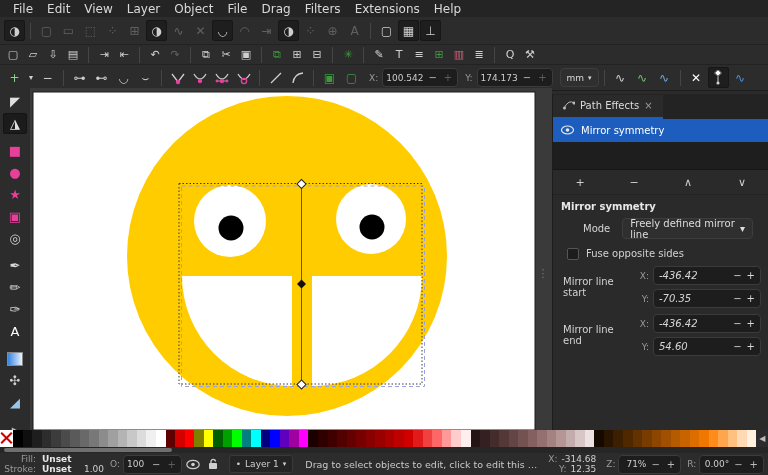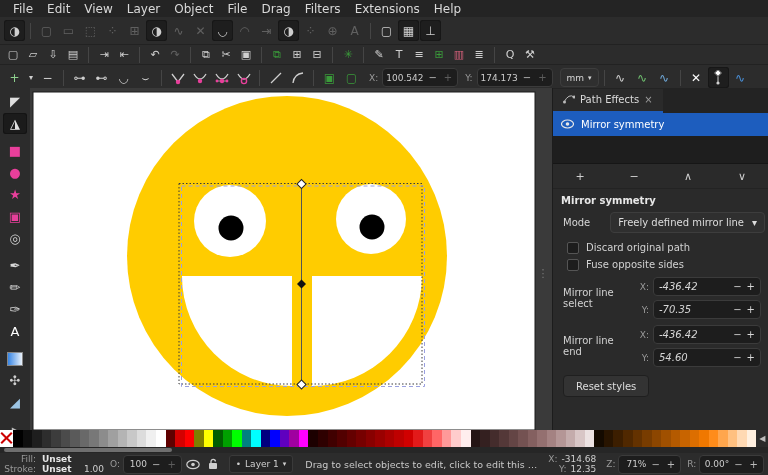--- a/index.html
+++ b/index.html
@@ -15,52 +15,52 @@
   .cmdbar{height:19px;padding-left:4px;gap:2px;}
   .nodebar{height:25px;padding-left:4px;gap:1px;border-bottom:1px solid #1d1d1d;}
   .ib{display:inline-flex;align-items:center;justify-content:center;width:21px;height:21px;
       border-radius:3px;font-size:12px;color:#cfcfcf;flex:none;}
   .cmdbar .ib{width:18px;height:16px;font-size:11px;}
   .ib.pressed{background:#1e1e1e;box-shadow:inset 0 0 0 1px #171717;}
   .ib.disabled{opacity:.32;}
   .vsep{width:1px;height:16px;background:#454545;margin:0 4px;flex:none;}
   .spin{display:inline-flex;align-items:center;background:#1d1d1d;border:1px solid #3b3b3b;
         border-radius:4px;height:17px;padding:0 3px;gap:3px;font-size:9px;color:#ccc;}
-  .spin .val{min-width:34px;text-align:right;}
+  .spin .val{min-width:34px;text-align:left;}
   .spin .st{color:#bbb;font-size:10px;padding:0 2px;}
   .spin .st.dim{opacity:.4;}
   .lab{color:#9a9a9a;font-size:9px;margin:0 3px 0 6px;}
   .unit{display:inline-flex;align-items:center;background:#2f2f2f;border:1px solid #3d3d3d;border-radius:4px;
         height:17px;padding:0 6px;gap:4px;font-size:9px;margin-left:6px;}
   
   .toolbox{position:absolute;left:0;top:88px;width:30px;height:342px;background:#2c2c2c;
            display:flex;flex-direction:column;align-items:center;padding-top:3px;gap:1px;}
   .tool{width:24px;height:21px;display:flex;align-items:center;justify-content:center;
         font-size:13px;border-radius:3px;flex:none;}
   .tool.pressed{background:#1b1b1b;box-shadow:inset 0 0 0 1px #141414;}
   .tool.gap{margin-top:5px;}
   .grad-sw{width:14px;height:12px;border:1px solid #888;background:linear-gradient(90deg,#3584e4,#eaf2fb);}
   
   .canvas{position:absolute;left:30px;top:88px;width:522px;height:342px;background:#3a3a3a;overflow:hidden;}
   
-  .panel{position:absolute;left:552px;top:88px;width:216px;height:342px;background:#2a2a2a;
+  .panel{position:absolute;left:552px;top:94px;width:216px;height:342px;background:#2a2a2a;
          border-left:1px solid #1c1c1c;overflow:hidden;font-size:10px;}
   .grip{position:absolute;left:534px;top:258px;width:18px;height:30px;color:#777;display:flex;
         align-items:center;justify-content:center;font-size:11px;}
   .tabbar{height:25px;background:#232323;display:flex;align-items:flex-end;}
   .tab{display:flex;align-items:center;gap:5px;padding:4px 10px 5px 10px;background:#2a2a2a;
        border-bottom:2px solid var(--accent);color:#dcdcdc;}
   .tab .tclose{color:#9a9a9a;font-size:10px;}
   .lpelist{height:50px;background:#1e1e1e;border-bottom:1px solid #161616;}
   .lperow{height:23px;background:var(--accent);display:flex;align-items:center;gap:7px;padding:0 8px;color:#fff;}
   .lpeactions{height:24px;display:flex;align-items:center;justify-content:space-around;color:#cfcfcf;
               border-bottom:1px solid #232323;font-size:11px;}
   .lpeactions span{width:40px;text-align:center;}
   .ph{font-weight:bold;color:#e8e8e8;padding:6px 8px 4px 8px;}
-  .moderow{display:flex;align-items:center;gap:20px;padding:2px 4px 6px 10px;}
+  .moderow{display:flex;align-items:center;gap:12px;padding:2px 16px 6px 10px;margin-left:20px;}
   .select{flex:1;display:flex;align-items:center;justify-content:space-between;background:#2f2f2f;
           border:1px solid #3d3d3d;border-radius:4px;height:19px;padding:0 7px;color:#ddd;}
   .chkrow{display:flex;align-items:center;gap:7px;padding:2px 8px 2px 14px;height:13px;color:#d2d2d2;}
   .chk{width:10px;height:10px;background:#1d1d1d;border:1px solid #555;border-radius:2px;flex:none;}
   .mirrow{display:flex;align-items:center;padding:4px 8px 2px 10px;gap:6px;}
   .mirlab{width:72px;color:#d2d2d2;}
   .mircol{display:flex;flex-direction:column;gap:4px;}
   .mspin{display:flex;align-items:center;background:#1d1d1d;border:1px solid #3b3b3b;border-radius:4px;
          height:17px;padding:0 5px;gap:5px;width:96px;}
   .mspin .val{flex:1;font-style:italic;}
@@ -246,34 +246,30 @@
   </div>
   <div class="ph">Mirror symmetry</div>
   <div class="moderow">
     <span>Mode</span>
     <span class="select">
       <span>Freely defined mirror line</span>
       <span>▾</span>
     </span>
   </div>
   <div>
-    <div class="chkrow">
-      <span class="chk"></span>
-      <span>Discard original path</span>
-    </div>
 
 
     <div class="chkrow">
       <span class="chk"></span>
       <span>Fuse opposite sides</span>
     </div>
 
   </div>
   <div class="mirrow">
-    <span class="mirlab">Mirror line select</span>
+    <span class="mirlab">Mirror line start</span>
     <div class="mircol">
       <div style="display:flex;align-items:center;gap:4px">
         <span class="axis">X:</span>
         <span class="mspin">
           <span class="val">-436.42</span>
           <span class="st">−</span>
           <span class="st">+</span>
         </span>
       </div>
       <div style="display:flex;align-items:center;gap:4px">
@@ -300,23 +296,20 @@
       <div style="display:flex;align-items:center;gap:4px">
         <span class="axis">Y:</span>
         <span class="mspin">
           <span class="val">54.60</span>
           <span class="st">−</span>
           <span class="st">+</span>
         </span>
       </div>
     </div>
   </div>
-  <div class="btnrow">
-    <span class="pbtn">Reset styles</span>
-  </div>
 
 </div>
 
 <div class="palette">
   <span style="display:contents"><span class="sw sw-none"></span><span class="sw" style="background: rgb(0, 0, 0);"></span><span class="sw" style="background: rgb(15, 15, 15);"></span><span class="sw" style="background: rgb(30, 30, 30);"></span><span class="sw" style="background: rgb(45, 45, 45);"></span><span class="sw" style="background: rgb(60, 60, 60);"></span><span class="sw" style="background: rgb(75, 75, 75);"></span><span class="sw" style="background: rgb(90, 90, 90);"></span><span class="sw" style="background: rgb(105, 105, 105);"></span><span class="sw" style="background: rgb(120, 120, 120);"></span><span class="sw" style="background: rgb(140, 140, 140);"></span><span class="sw" style="background: rgb(160, 160, 160);"></span><span class="sw" style="background: rgb(180, 180, 180);"></span><span class="sw" style="background: rgb(200, 200, 200);"></span><span class="sw" style="background: rgb(220, 220, 220);"></span><span class="sw" style="background: rgb(240, 240, 240);"></span><span class="sw" style="background: rgb(255, 255, 255);"></span><span class="sw" style="background: rgb(95, 0, 0);"></span><span class="sw" style="background: rgb(212, 0, 0);"></span><span class="sw" style="background: rgb(255, 0, 0);"></span><span class="sw" style="background: rgb(127, 127, 0);"></span><span class="sw" style="background: rgb(255, 255, 0);"></span><span class="sw" style="background: rgb(0, 95, 0);"></span><span class="sw" style="background: rgb(0, 160, 0);"></span><span class="sw" style="background: rgb(0, 255, 0);"></span><span class="sw" style="background: rgb(0, 128, 128);"></span><span class="sw" style="background: rgb(0, 255, 255);"></span><span class="sw" style="background: rgb(0, 0, 127);"></span><span class="sw" style="background: rgb(0, 0, 255);"></span><span class="sw" style="background: rgb(95, 0, 191);"></span><span class="sw" style="background: rgb(160, 0, 160);"></span><span class="sw" style="background: rgb(255, 0, 255);"></span><span class="sw" style="background: rgb(28, 0, 0);"></span><span class="sw" style="background: rgb(46, 0, 0);"></span><span class="sw" style="background: rgb(64, 0, 0);"></span><span class="sw" style="background: rgb(82, 0, 0);"></span><span class="sw" style="background: rgb(100, 0, 0);"></span><span class="sw" style="background: rgb(118, 0, 0);"></span><span class="sw" style="background: rgb(136, 0, 0);"></span><span class="sw" style="background: rgb(154, 0, 0);"></span><span class="sw" style="background: rgb(172, 0, 0);"></span><span class="sw" style="background: rgb(190, 0, 0);"></span><span class="sw" style="background: rgb(208, 0, 0);"></span><span class="sw" style="background: rgb(226, 26, 26);"></span><span class="sw" style="background: rgb(240, 64, 64);"></span><span class="sw" style="background: rgb(255, 102, 102);"></span><span class="sw" style="background: rgb(255, 153, 153);"></span><span class="sw" style="background: rgb(255, 204, 204);"></span><span class="sw" style="background: rgb(255, 238, 238);"></span><span class="sw" style="background: rgb(36, 20, 20);"></span><span class="sw" style="background: rgb(52, 32, 32);"></span><span class="sw" style="background: rgb(68, 44, 44);"></span><span class="sw" style="background: rgb(84, 56, 56);"></span><span class="sw" style="background: rgb(100, 69, 69);"></span><span class="sw" style="background: rgb(116, 82, 82);"></span><span class="sw" style="background: rgb(132, 96, 96);"></span><span class="sw" style="background: rgb(148, 112, 112);"></span><span class="sw" style="background: rgb(164, 130, 130);"></span><span class="sw" style="background: rgb(180, 150, 150);"></span><span class="sw" style="background: rgb(196, 172, 172);"></span><span class="sw" style="background: rgb(216, 198, 198);"></span><span class="sw" style="background: rgb(236, 226, 226);"></span><span class="sw" style="background: rgb(20, 10, 0);"></span><span class="sw" style="background: rgb(40, 20, 0);"></span><span class="sw" style="background: rgb(60, 30, 0);"></span><span class="sw" style="background: rgb(80, 40, 0);"></span><span class="sw" style="background: rgb(100, 50, 0);"></span><span class="sw" style="background: rgb(120, 60, 0);"></span><span class="sw" style="background: rgb(140, 70, 0);"></span><span class="sw" style="background: rgb(160, 80, 0);"></span><span class="sw" style="background: rgb(180, 90, 0);"></span><span class="sw" style="background: rgb(200, 100, 0);"></span><span class="sw" style="background: rgb(220, 110, 0);"></span><span class="sw" style="background: rgb(240, 120, 0);"></span><span class="sw" style="background: rgb(255, 140, 26);"></span><span class="sw" style="background: rgb(255, 166, 77);"></span><span class="sw" style="background: rgb(255, 192, 128);"></span><span class="sw" style="background: rgb(255, 217, 179);"></span><span class="sw" style="background: rgb(255, 240, 224);"></span></span>
   <span class="pal-arrow">◀</span>
 </div>
 <div class="palrail"></div>
 <div class="palscroll"></div>
 

